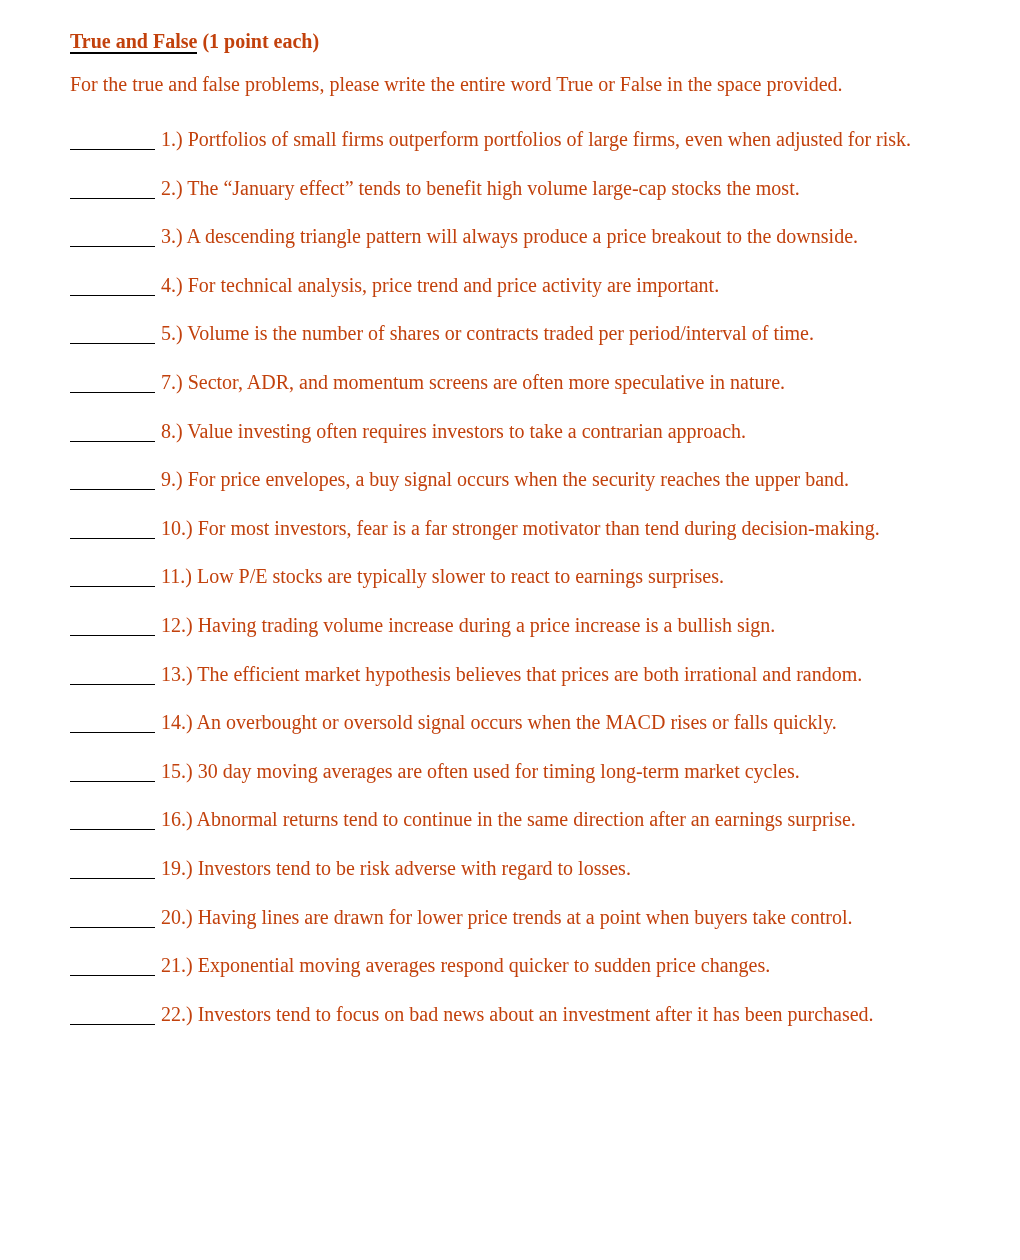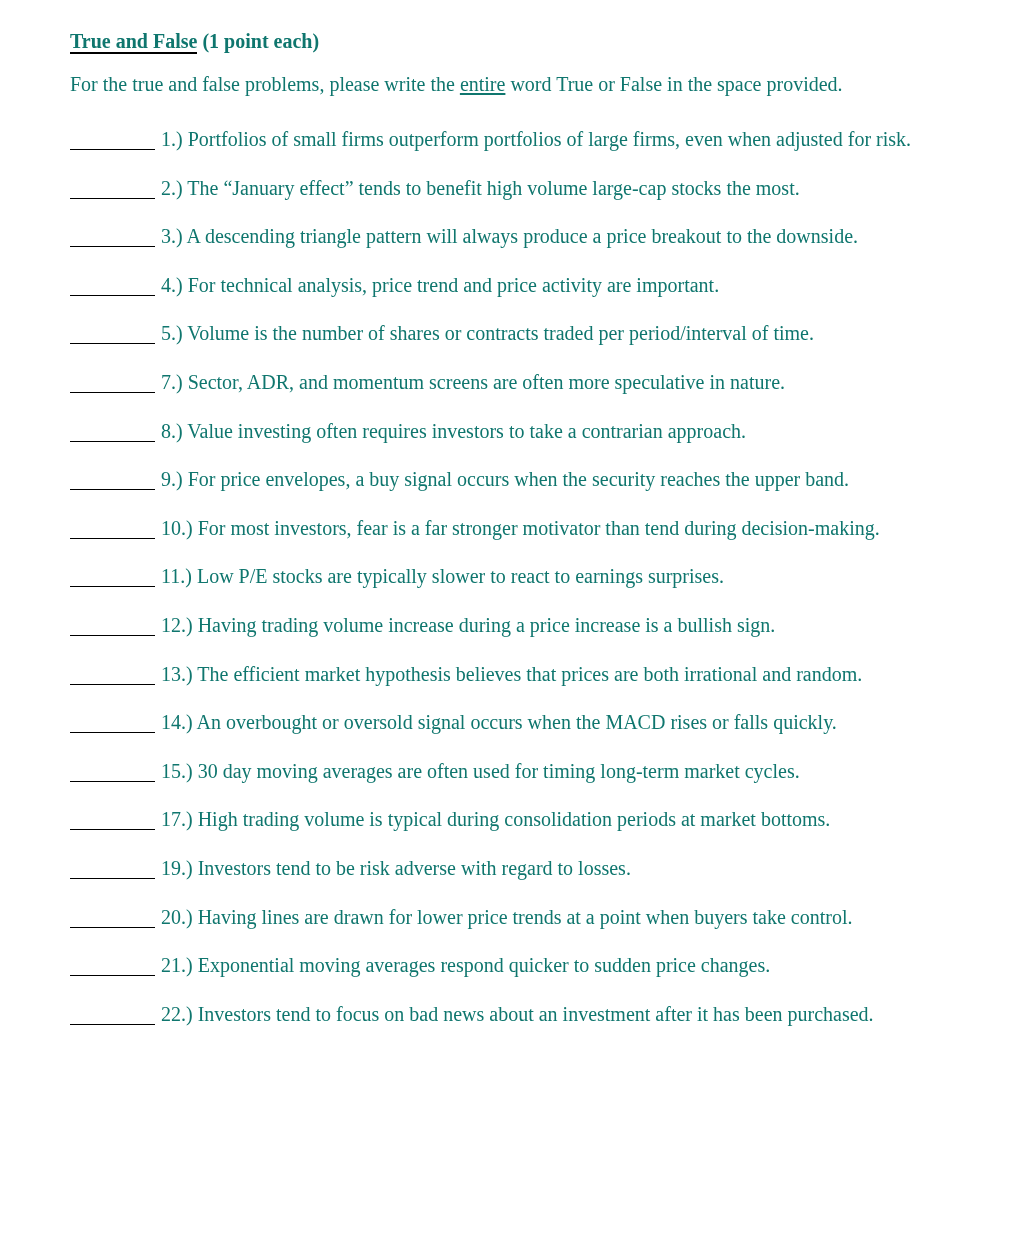--- a/index.html
+++ b/index.html
@@ -6,40 +6,39 @@
     margin: 0;
     padding: 0;
     background: #ffffff;
   }
   .page {
     position: relative;
     width: 1020px;
     height: 1260px;
     box-sizing: border-box;
     background: #ffffff;
-    color: #0f766e;
+    color: #c2410c;
     font-family: "Liberation Serif", "DejaVu Serif", serif;
     font-size: 20px;
     padding: 28px 24px 0 70px;
     overflow: hidden;
   }
   .header {
     font-weight: bold;
     line-height: 26px;
   }
   .header .title-underline {
     border-bottom: 2px solid #000000;
     padding-bottom: 0px;
   }
   .intro {
     margin: 17px 0 0 0;
     line-height: 26px;
   }
   .intro .u {
-    text-decoration: underline;
     text-underline-offset: 2px;
   }
   .questions {
     margin-top: 18px;
   }
   .q {
     line-height: 48.6px;
     white-space: nowrap;
   }
   .blank {
@@ -70,20 +69,20 @@
       <div class="q"><span class="blank"></span><span class="qlabel">5.)</span> <span class="qtext">Volume is the number of shares or contracts traded per period/interval of time.</span></div>
       <div class="q"><span class="blank"></span><span class="qlabel">7.)</span> <span class="qtext">Sector, ADR, and momentum screens are often more speculative in nature.</span></div>
       <div class="q"><span class="blank"></span><span class="qlabel">8.)</span> <span class="qtext">Value investing often requires investors to take a contrarian approach.</span></div>
       <div class="q"><span class="blank"></span><span class="qlabel">9.)</span> <span class="qtext">For price envelopes, a buy signal occurs when the security reaches the upper band.</span></div>
       <div class="q"><span class="blank"></span><span class="qlabel">10.)</span> <span class="qtext">For most investors, fear is a far stronger motivator than tend during decision-making.</span></div>
       <div class="q"><span class="blank"></span><span class="qlabel">11.)</span> <span class="qtext">Low P/E stocks are typically slower to react to earnings surprises.</span></div>
       <div class="q"><span class="blank"></span><span class="qlabel">12.)</span> <span class="qtext">Having trading volume increase during a price increase is a bullish sign.</span></div>
       <div class="q"><span class="blank"></span><span class="qlabel">13.)</span> <span class="qtext">The efficient market hypothesis believes that prices are both irrational and random.</span></div>
       <div class="q"><span class="blank"></span><span class="qlabel">14.)</span> <span class="qtext">An overbought or oversold signal occurs when the MACD rises or falls quickly.</span></div>
       <div class="q"><span class="blank"></span><span class="qlabel">15.)</span> <span class="qtext">30 day moving averages are often used for timing long-term market cycles.</span></div>
-      <div class="q"><span class="blank"></span><span class="qlabel">17.)</span> <span class="qtext">High trading volume is typical during consolidation periods at market bottoms.</span></div>
+      <div class="q"><span class="blank"></span><span class="qlabel">16.)</span> <span class="qtext">Abnormal returns tend to continue in the same direction after an earnings surprise.</span></div>
       <div class="q"><span class="blank"></span><span class="qlabel">19.)</span> <span class="qtext">Investors tend to be risk adverse with regard to losses.</span></div>
       <div class="q"><span class="blank"></span><span class="qlabel">20.)</span> <span class="qtext">Having lines are drawn for lower price trends at a point when buyers take control.</span></div>
       <div class="q"><span class="blank"></span><span class="qlabel">21.)</span> <span class="qtext">Exponential moving averages respond quicker to sudden price changes.</span></div>
       <div class="q"><span class="blank"></span><span class="qlabel">22.)</span> <span class="qtext">Investors tend to focus on bad news about an investment after it has been purchased.</span></div>
     </div>
 
 </div>
 
 </body></html>

